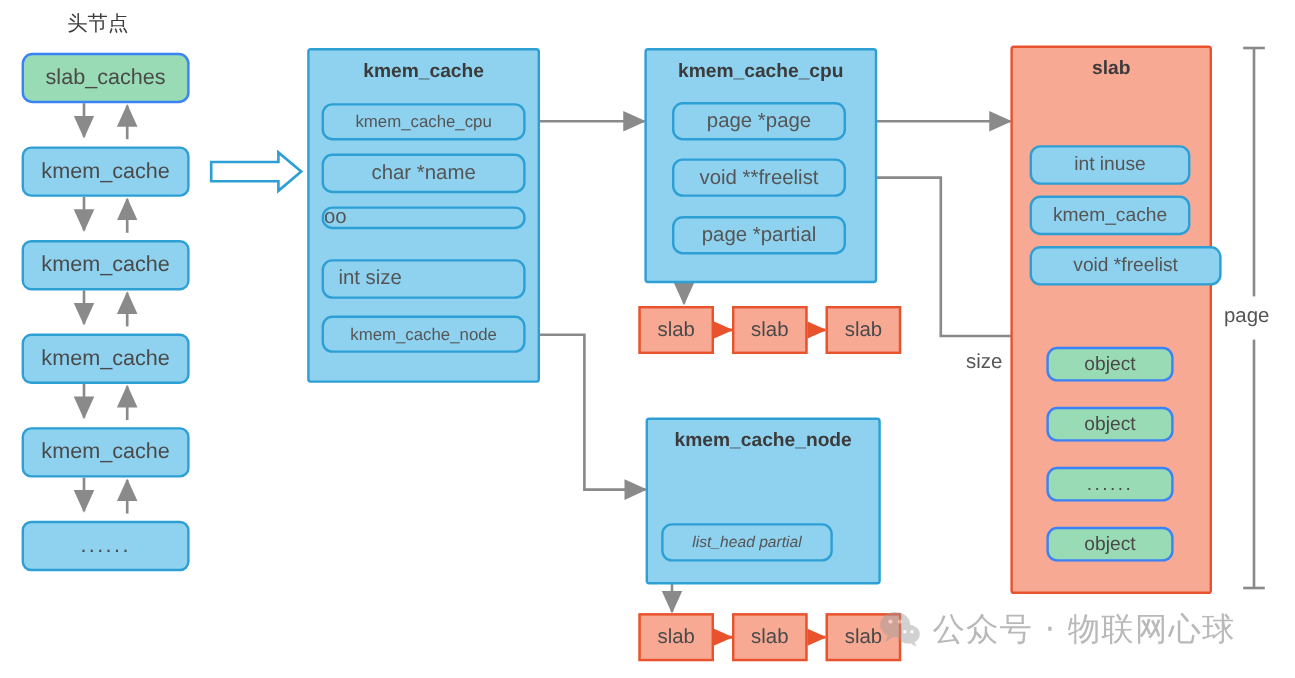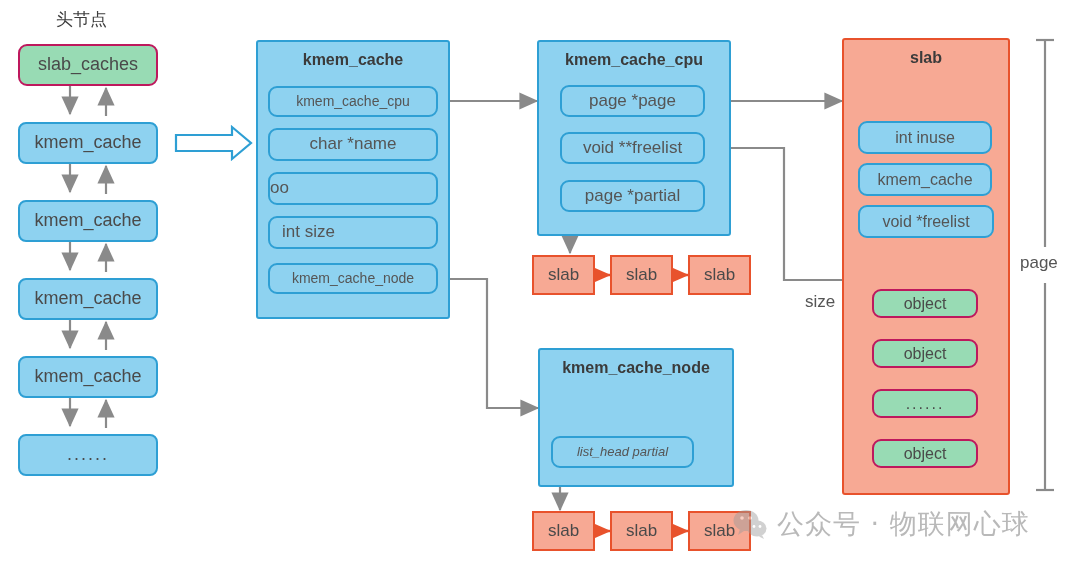--- a/index.html
+++ b/index.html
@@ -6,21 +6,21 @@
   body{width:1079px;height:565px;position:relative;overflow:hidden;
        font-family:"Liberation Sans","DejaVu Sans",sans-serif;color:#555;}
   .canvas{position:absolute;left:0;top:0;width:1079px;height:565px;}
   svg.wires{position:absolute;left:0;top:0;width:1079px;height:565px;pointer-events:none;}
 
   
   .node{position:absolute;box-sizing:border-box;display:flex;align-items:center;
         justify-content:center;text-align:center;line-height:1.1;}
   .blue-round{background:#8ed2f0;border:2px solid #2e9fd4;border-radius:8px;color:#4a4a4a;}
   .blue-field{background:#8ed2f0;border:2px solid #2e9fd4;border-radius:9px;color:#555;}
-  .green-round{background:#98dbb4;border:2px solid #be185d;border-radius:9px;color:#4a4a4a;}
+  .green-round{background:#98dbb4;border:2px solid #3b82f6;border-radius:9px;color:#4a4a4a;}
   .salmon-box{background:#f7a994;border:2px solid #e8522c;color:#4a4a4a;}
   .salmon-panel{background:#f7a994;border:2px solid #e8522c;border-radius:3px;}
   .blue-panel{background:#8ed2f0;border:2px solid #2e9fd4;border-radius:3px;}
 
   .panel-title{position:absolute;left:0;right:0;text-align:center;
                font-size:16px;font-weight:bold;color:#3b3b3b;}
 
   .label{position:absolute;color:#555;}
 
   .watermark{position:absolute;display:flex;align-items:center;gap:10px;
@@ -100,21 +100,21 @@
   <div class="node blue-round" style="left:18px;top:200px;width:140px;height:42px;font-size:18px;">kmem_cache</div>
   <div class="node blue-round" style="left:18px;top:278px;width:140px;height:42px;font-size:18px;">kmem_cache</div>
   <div class="node blue-round" style="left:18px;top:356px;width:140px;height:42px;font-size:18px;">kmem_cache</div>
   <div class="node blue-round" style="left:18px;top:434px;width:140px;height:42px;font-size:18px;letter-spacing:2px;">......</div>
 
   <div class="blue-panel" style="position:absolute;left:256px;top:40px;width:190px;height:275px;">
     <div class="panel-title" style="top:9px;">kmem_cache</div>
   </div>
   <div class="node blue-field" style="left:268px;top:86px;width:170px;height:31px;font-size:14px;">kmem_cache_cpu</div>
   <div class="node blue-field" style="left:268px;top:128px;width:170px;height:33px;font-size:17px;">char *name</div>
-  <div class="node blue-field" style="left:268px;top:172px;width:170px;height:33px;font-size:17px;justify-content:flex-start;padding-left:0;">oo</div>
+  <div class="node blue-field" style="left:268px;top:172px;width:170px;height:19px;font-size:17px;justify-content:flex-start;padding-left:0;">oo</div>
   <div class="node blue-field" style="left:268px;top:216px;width:170px;height:33px;font-size:17px;justify-content:flex-start;padding-left:12px;">int size</div>
   <div class="node blue-field" style="left:268px;top:263px;width:170px;height:31px;font-size:14px;">kmem_cache_node</div>
 
   <div class="blue-panel" style="position:absolute;left:537px;top:40px;width:190px;height:192px;">
     <div class="panel-title" style="top:9px;">kmem_cache_cpu</div>
   </div>
   <div class="node blue-field" style="left:560px;top:85px;width:145px;height:32px;font-size:17px;">page *page</div>
   <div class="node blue-field" style="left:560px;top:132px;width:145px;height:32px;font-size:17px;">void **freelist</div>
   <div class="node blue-field" style="left:560px;top:180px;width:145px;height:32px;font-size:17px;">page *partial</div>
 
@@ -129,21 +129,21 @@
 
   <div class="node salmon-box" style="left:532px;top:511px;width:63px;height:40px;font-size:17px;">slab</div>
   <div class="node salmon-box" style="left:610px;top:511px;width:63px;height:40px;font-size:17px;">slab</div>
   <div class="node salmon-box" style="left:688px;top:511px;width:63px;height:40px;font-size:17px;">slab</div>
 
   <div class="salmon-panel" style="position:absolute;left:842px;top:38px;width:164px;height:453px;">
     <div class="panel-title" style="top:9px;">slab</div>
   </div>
   <div class="node blue-field" style="left:858px;top:121px;width:134px;height:33px;font-size:16px;text-align:center;">int inuse</div>
   <div class="node blue-field" style="left:858px;top:163px;width:134px;height:33px;font-size:16px;">kmem_cache</div>
-  <div class="node blue-field" style="left:858px;top:205px;width:136px;height:33px;font-size:16px;">void *freelist</div>
+  <div class="node blue-field" style="left:858px;top:205px;width:160px;height:33px;font-size:16px;">void *freelist</div>
 
   <div class="node green-round" style="left:872px;top:289px;width:106px;height:29px;font-size:16px;">object</div>
   <div class="node green-round" style="left:872px;top:339px;width:106px;height:29px;font-size:16px;">object</div>
   <div class="node green-round" style="left:872px;top:389px;width:106px;height:29px;font-size:16px;letter-spacing:2px;">......</div>
   <div class="node green-round" style="left:872px;top:439px;width:106px;height:29px;font-size:16px;">object</div>
 
   <div class="label" style="left:805px;top:292px;font-size:17px;">size</div>
   <div class="label" style="left:1020px;top:253px;font-size:17px;">page</div>
 
   <div class="watermark" style="left:733px;top:506px;">

